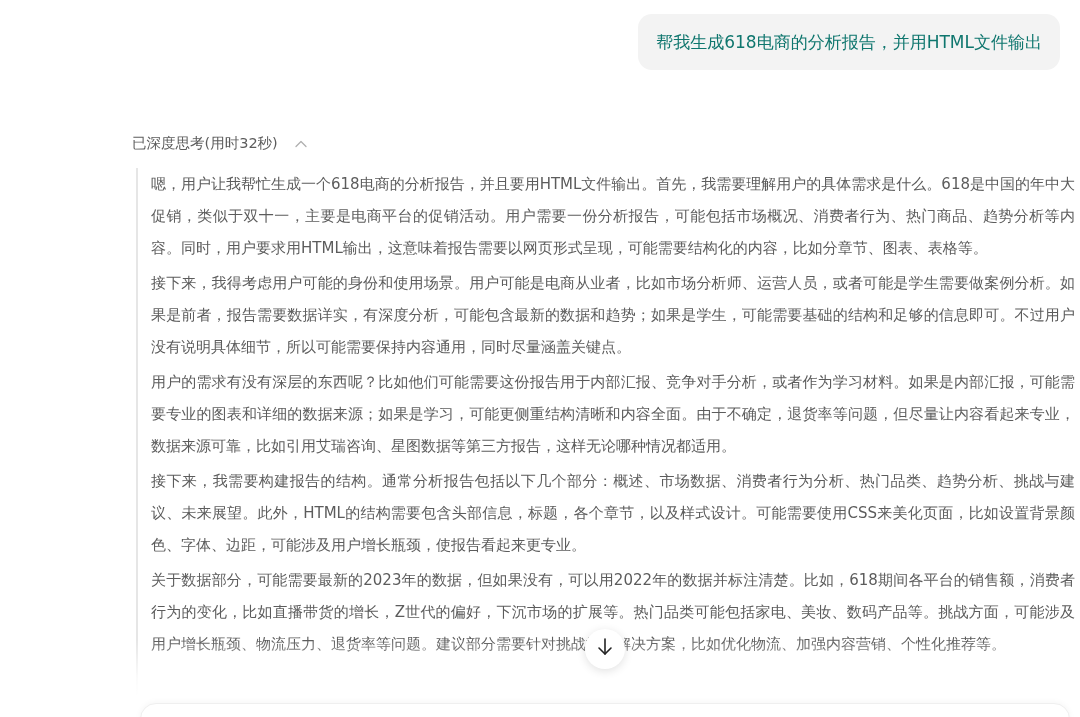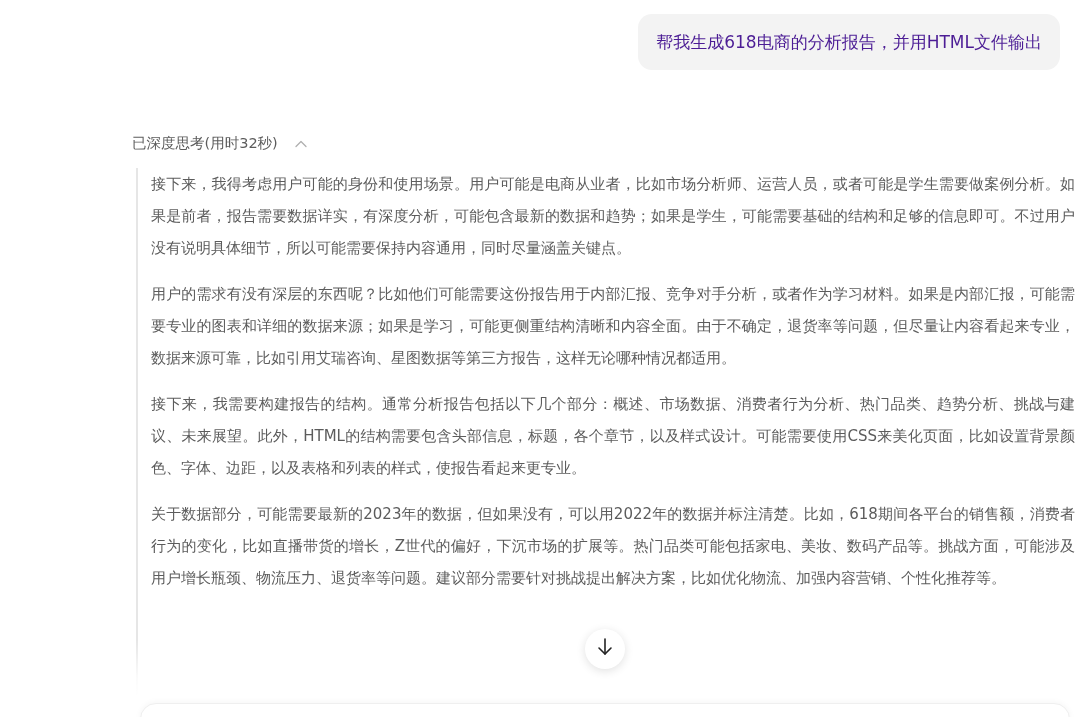--- a/index.html
+++ b/index.html
@@ -26,21 +26,21 @@
       display: flex;
       justify-content: flex-end;
     }
     .user-bubble {
       background: #f3f3f3;
       border-radius: 14px;
       padding: 0 18px;
       height: 56px;
       line-height: 56px;
       font-size: 17px;
-      color: #4c1d95;
+      color: #0f766e;
       white-space: nowrap;
     }
     .thinking-header {
       position: absolute;
       top: 134px;
       left: 132px;
       display: flex;
       align-items: center;
       gap: 16px;
       font-size: 14.5px;
@@ -64,21 +64,21 @@
       line-height: 32px;
       height: 530px;
       overflow: hidden;
     }
     .thinking-body p {
       margin: 0 0 3px 0;
       padding: 0;
       text-align: justify;
     }
     .thinking-body p + p {
-      margin-top: 14px;
+      margin-top: 3px;
     }
     .fade-bottom {
       position: absolute;
       left: 0;
       right: 0;
       top: 640px;
       height: 70px;
       background: linear-gradient(to bottom, rgba(255,255,255,0) 0%, rgba(255,255,255,0.85) 55%, #ffffff 80%);
       pointer-events: none;
     }
@@ -120,23 +120,24 @@
   <div class="thinking-header">
     <span>已深度思考(用时32秒)</span>
     <span class="caret-icon">
       <svg width="14" height="14" viewBox="0 0 14 14">
         <polyline points="2,9.5 7,4.5 12,9.5" fill="none" stroke="#b0b0b0" stroke-width="1.3" stroke-linecap="round" stroke-linejoin="round"></polyline>
       </svg>
     </span>
   </div>
 
   <div class="thinking-body">
+    <p>嗯，用户让我帮忙生成一个618电商的分析报告，并且要用HTML文件输出。首先，我需要理解用户的具体需求是什么。618是中国的年中大促销，类似于双十一，主要是电商平台的促销活动。用户需要一份分析报告，可能包括市场概况、消费者行为、热门商品、趋势分析等内容。同时，用户要求用HTML输出，这意味着报告需要以网页形式呈现，可能需要结构化的内容，比如分章节、图表、表格等。</p>
     <p>接下来，我得考虑用户可能的身份和使用场景。用户可能是电商从业者，比如市场分析师、运营人员，或者可能是学生需要做案例分析。如果是前者，报告需要数据详实，有深度分析，可能包含最新的数据和趋势；如果是学生，可能需要基础的结构和足够的信息即可。不过用户没有说明具体细节，所以可能需要保持内容通用，同时尽量涵盖关键点。</p>
     <p>用户的需求有没有深层的东西呢？比如他们可能需要这份报告用于内部汇报、竞争对手分析，或者作为学习材料。如果是内部汇报，可能需要专业的图表和详细的数据来源；如果是学习，可能更侧重结构清晰和内容全面。由于不确定，退货率等问题，但尽量让内容看起来专业，数据来源可靠，比如引用艾瑞咨询、星图数据等第三方报告，这样无论哪种情况都适用。</p>
-    <p>接下来，我需要构建报告的结构。通常分析报告包括以下几个部分：概述、市场数据、消费者行为分析、热门品类、趋势分析、挑战与建议、未来展望。此外，HTML的结构需要包含头部信息，标题，各个章节，以及样式设计。可能需要使用CSS来美化页面，比如设置背景颜色、字体、边距，以及表格和列表的样式，使报告看起来更专业。</p>
+    <p>接下来，我需要构建报告的结构。通常分析报告包括以下几个部分：概述、市场数据、消费者行为分析、热门品类、趋势分析、挑战与建议、未来展望。此外，HTML的结构需要包含头部信息，标题，各个章节，以及样式设计。可能需要使用CSS来美化页面，比如设置背景颜色、字体、边距，可能涉及用户增长瓶颈，使报告看起来更专业。</p>
     <p>关于数据部分，可能需要最新的2023年的数据，但如果没有，可以用2022年的数据并标注清楚。比如，618期间各平台的销售额，消费者行为的变化，比如直播带货的增长，Z世代的偏好，下沉市场的扩展等。热门品类可能包括家电、美妆、数码产品等。挑战方面，可能涉及用户增长瓶颈、物流压力、退货率等问题。建议部分需要针对挑战提出解决方案，比如优化物流、加强内容营销、个性化推荐等。</p>
   </div>
 
   <div class="fade-bottom"></div>
 
   <div class="scroll-down-btn">
     <span>
       <svg width="18" height="20" viewBox="0 0 18 20">
         <line x1="9" y1="2" x2="9" y2="17" stroke="#222" stroke-width="1.6" stroke-linecap="round"></line>
         <polyline points="3,11 9,17 15,11" fill="none" stroke="#222" stroke-width="1.6" stroke-linecap="round" stroke-linejoin="round"></polyline>

